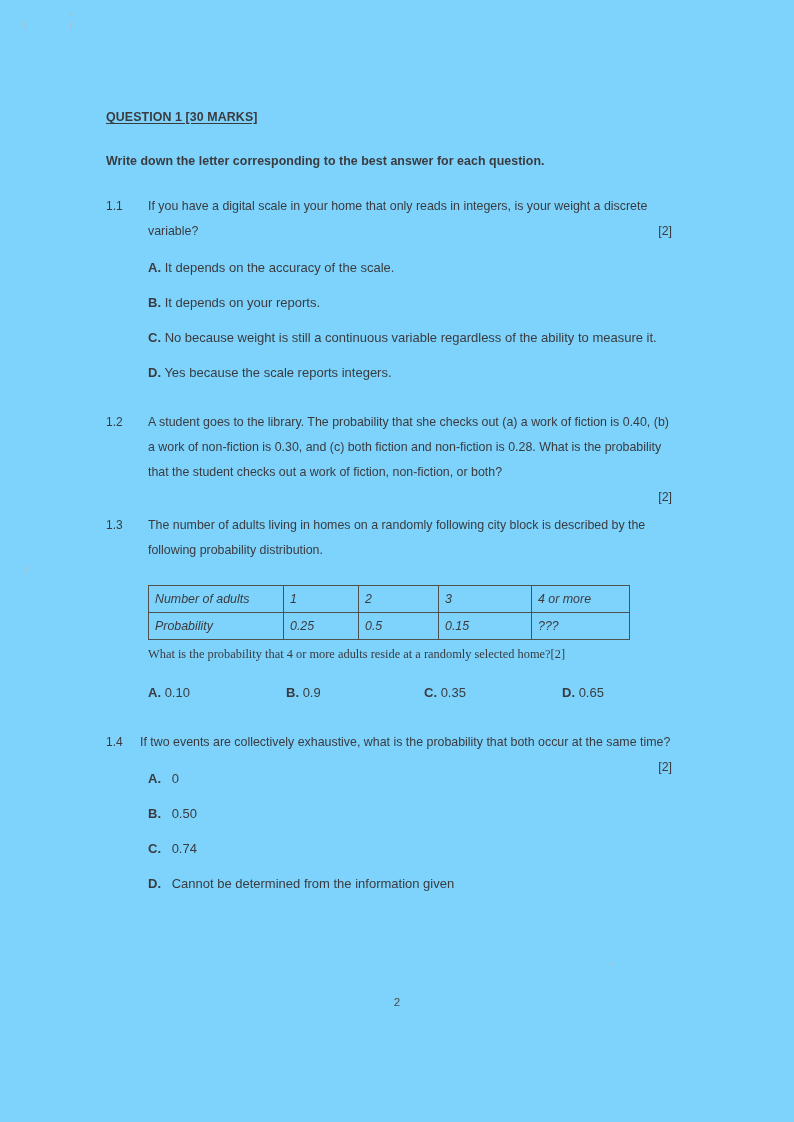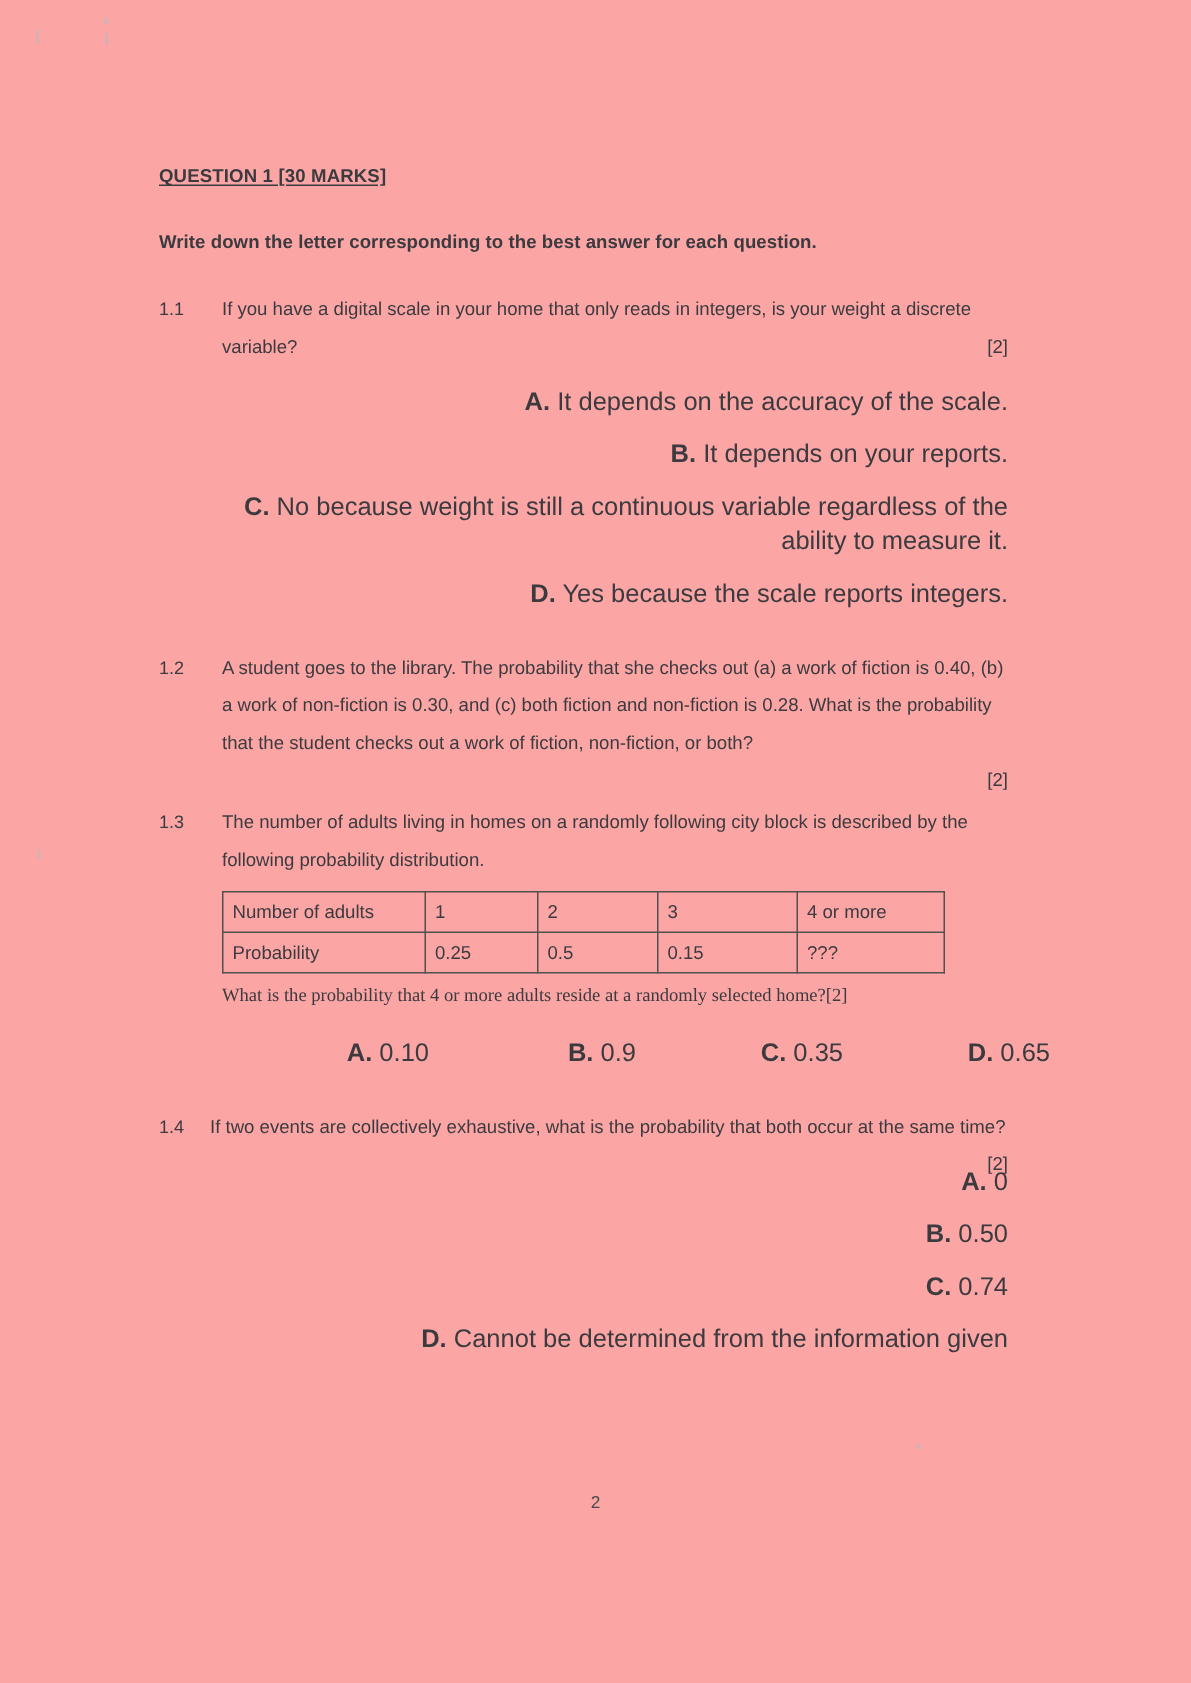--- a/index.html
+++ b/index.html
@@ -12,21 +12,21 @@
     height: 1122px;
     position: relative;
     font-family: "Liberation Sans", sans-serif;
     color: #3b3b3f;
     overflow: hidden;
   }
 
   .page {
     position: absolute;
     inset: 0;
-    background: #fca5a5;
+    background: #7dd3fc;
   }
 
   
   .speckle {
     position: absolute;
     background: #b9b9bd;
     opacity: .55;
   }
 
   .content {
@@ -80,24 +80,23 @@
     right: 0;
     font-size: 12.4px;
     line-height: 25px;
   }
 
   
   .opts-stack {
     margin-top: 4px;
   }
   .opt {
-    font-size: 17px;
+    font-size: 13px;
     line-height: 23px;
     margin-top: 12px;
-    text-align: right;
   }
   .opt .letter { font-weight: bold; }
   .opt.gap .letter {
     display: inline-block;
     width: 20px;
   }
 
   
   .opts-row {
     margin-top: 22px;
@@ -107,23 +106,24 @@
   }
   .opts-row .opt {
     margin-top: 0;
     width: 138px;
     flex: 0 0 138px;
   }
 
   
   .dist-table {
     border-collapse: collapse;
-    margin-top: 8px;
+    margin-top: 22px;
     width: 446px;
     table-layout: fixed;
+    font-style: italic;
   }
   .dist-table td {
     border: 1px solid #51514f;
     font-size: 12.4px;
     line-height: 16px;
     padding: 4px 0 4px 6px;
     height: 18px;
     vertical-align: middle;
     white-space: nowrap;
   }

